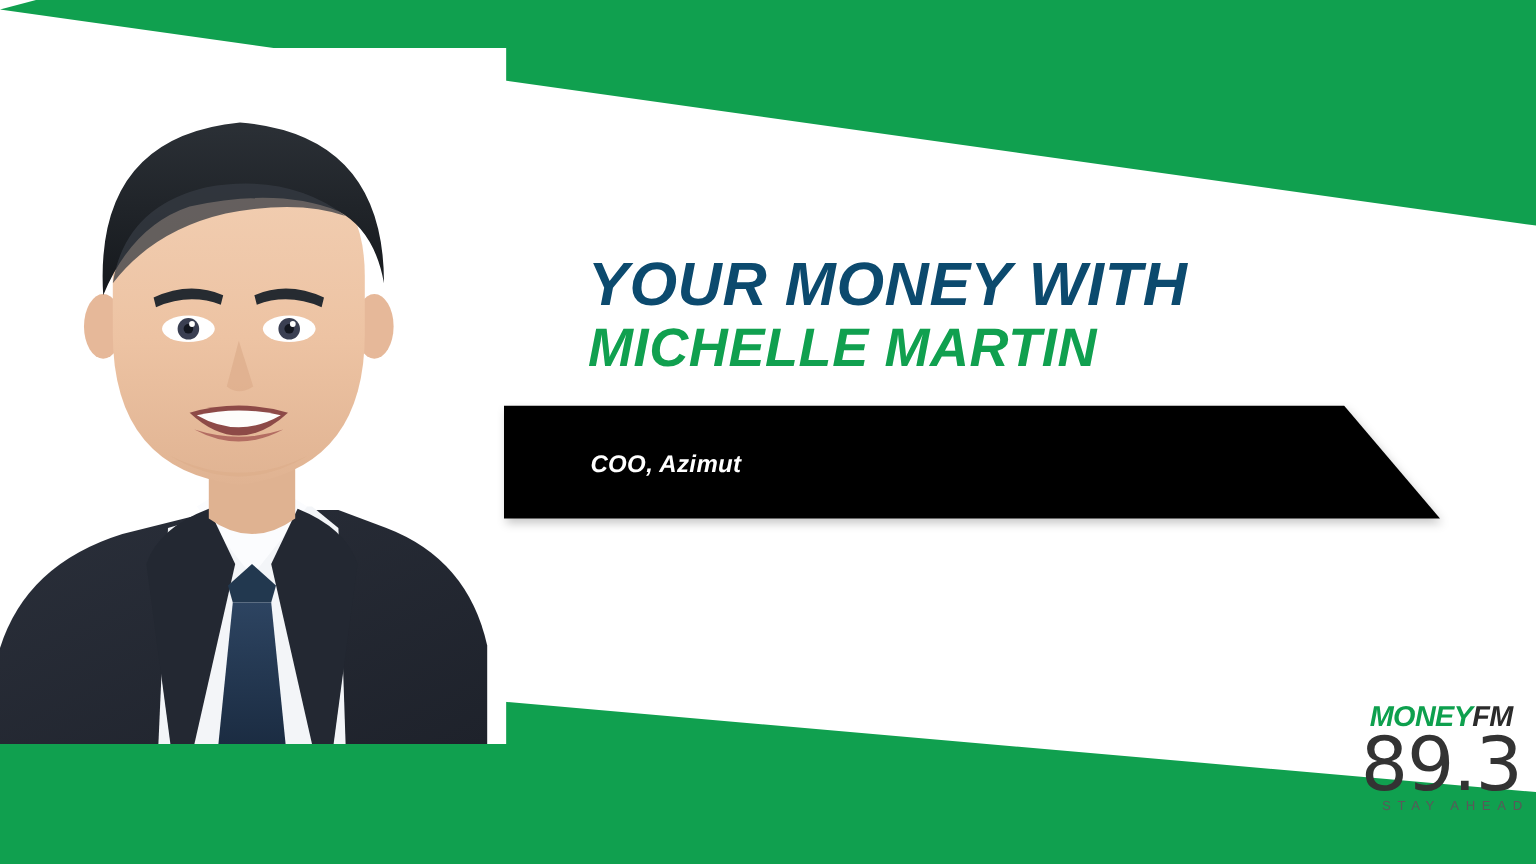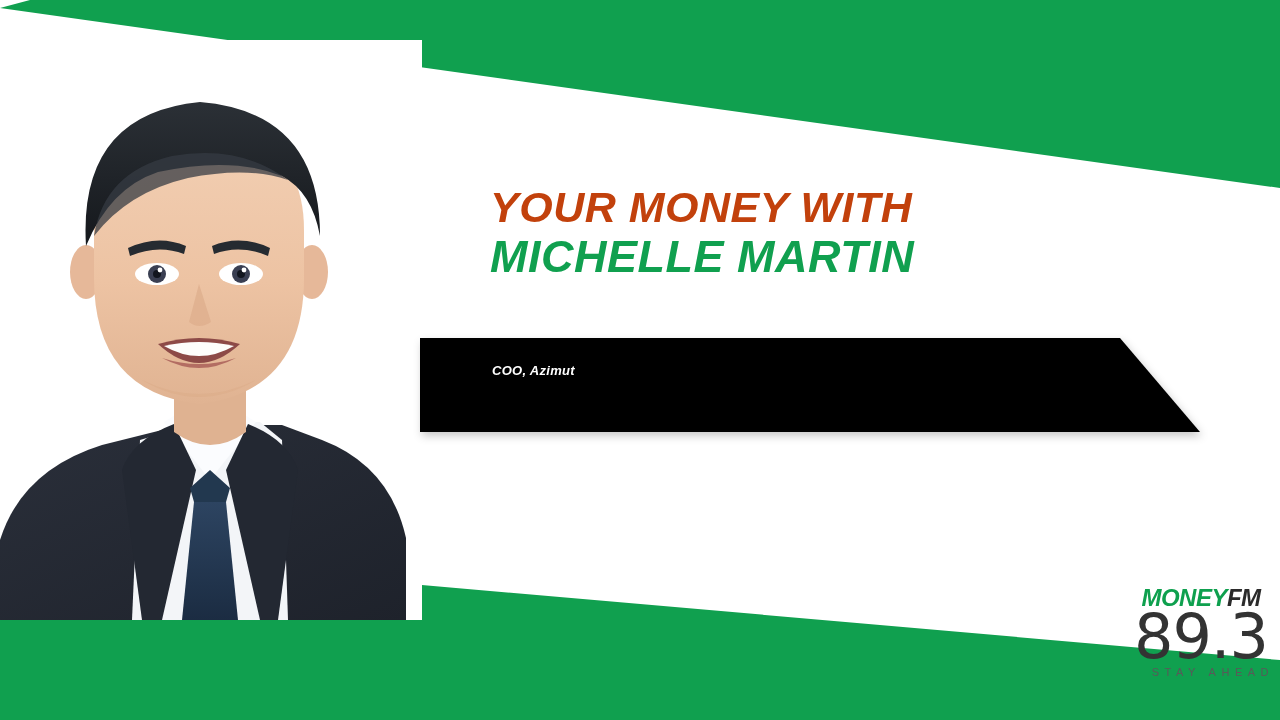--- a/index.html
+++ b/index.html
@@ -47,23 +47,24 @@
   }
   .title-line {
     font-weight:bold;
     font-style:italic;
     font-stretch:normal;
     letter-spacing:0.5px;
     line-height:1.0;
     white-space:nowrap;
   }
   .line-show {
-    font-size:43px;
-    color:#c2410c;
+    font-size:51px;
+    color:#0c4a6e;
     margin-bottom:5px;
+    margin-top:25px;
   }
   .line-host {
     font-size:45px;
     color:#10a04f;
     margin-bottom:2px;
   }
   .line-when {
     font-size:42px;
     color:#0d0d0d;
   }
@@ -91,26 +92,26 @@
   .guest-name {
     font-size:31px;
     font-weight:bold;
     font-style:italic;
     color:#17a34d;
     letter-spacing:0.5px;
     line-height:1.05;
     white-space:nowrap;
   }
   .guest-role {
-    font-size:13px;
+    font-size:20px;
     font-weight:bold;
     font-style:italic;
     color:#ffffff;
     letter-spacing:0.3px;
-    margin-top:3px;
+    margin-top:16px;
     white-space:nowrap;
   }
 
   
   .logo {
     position:absolute;
     left:1128px;
     top:586px;
     width:146px;
     height:104px;

